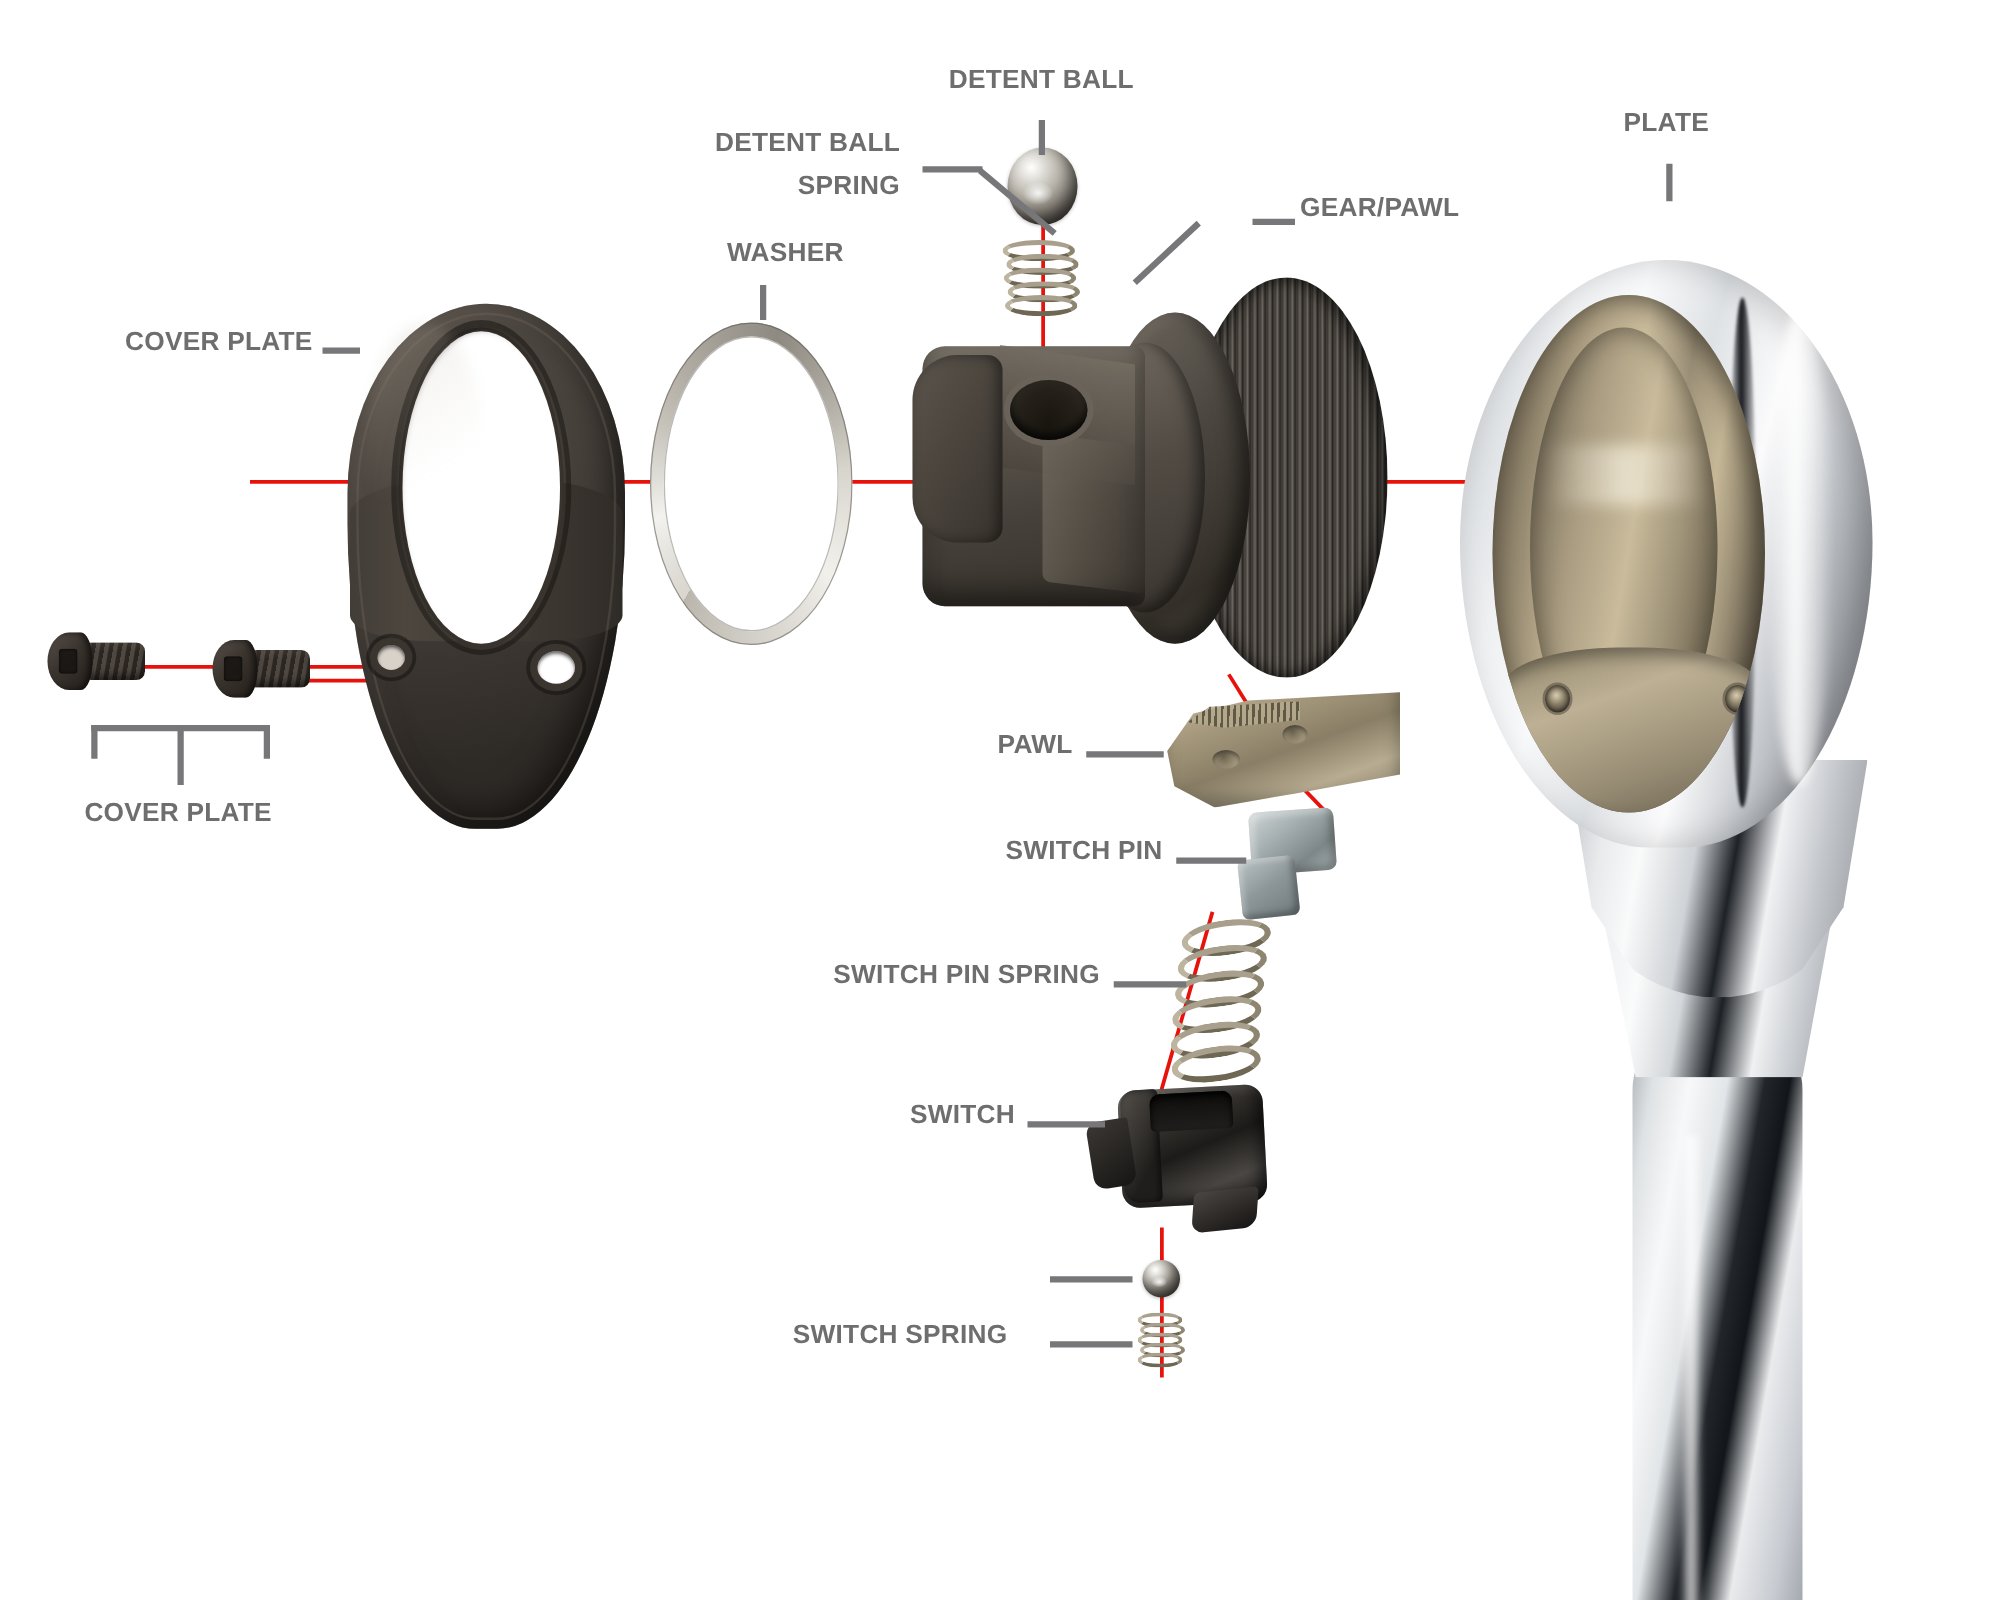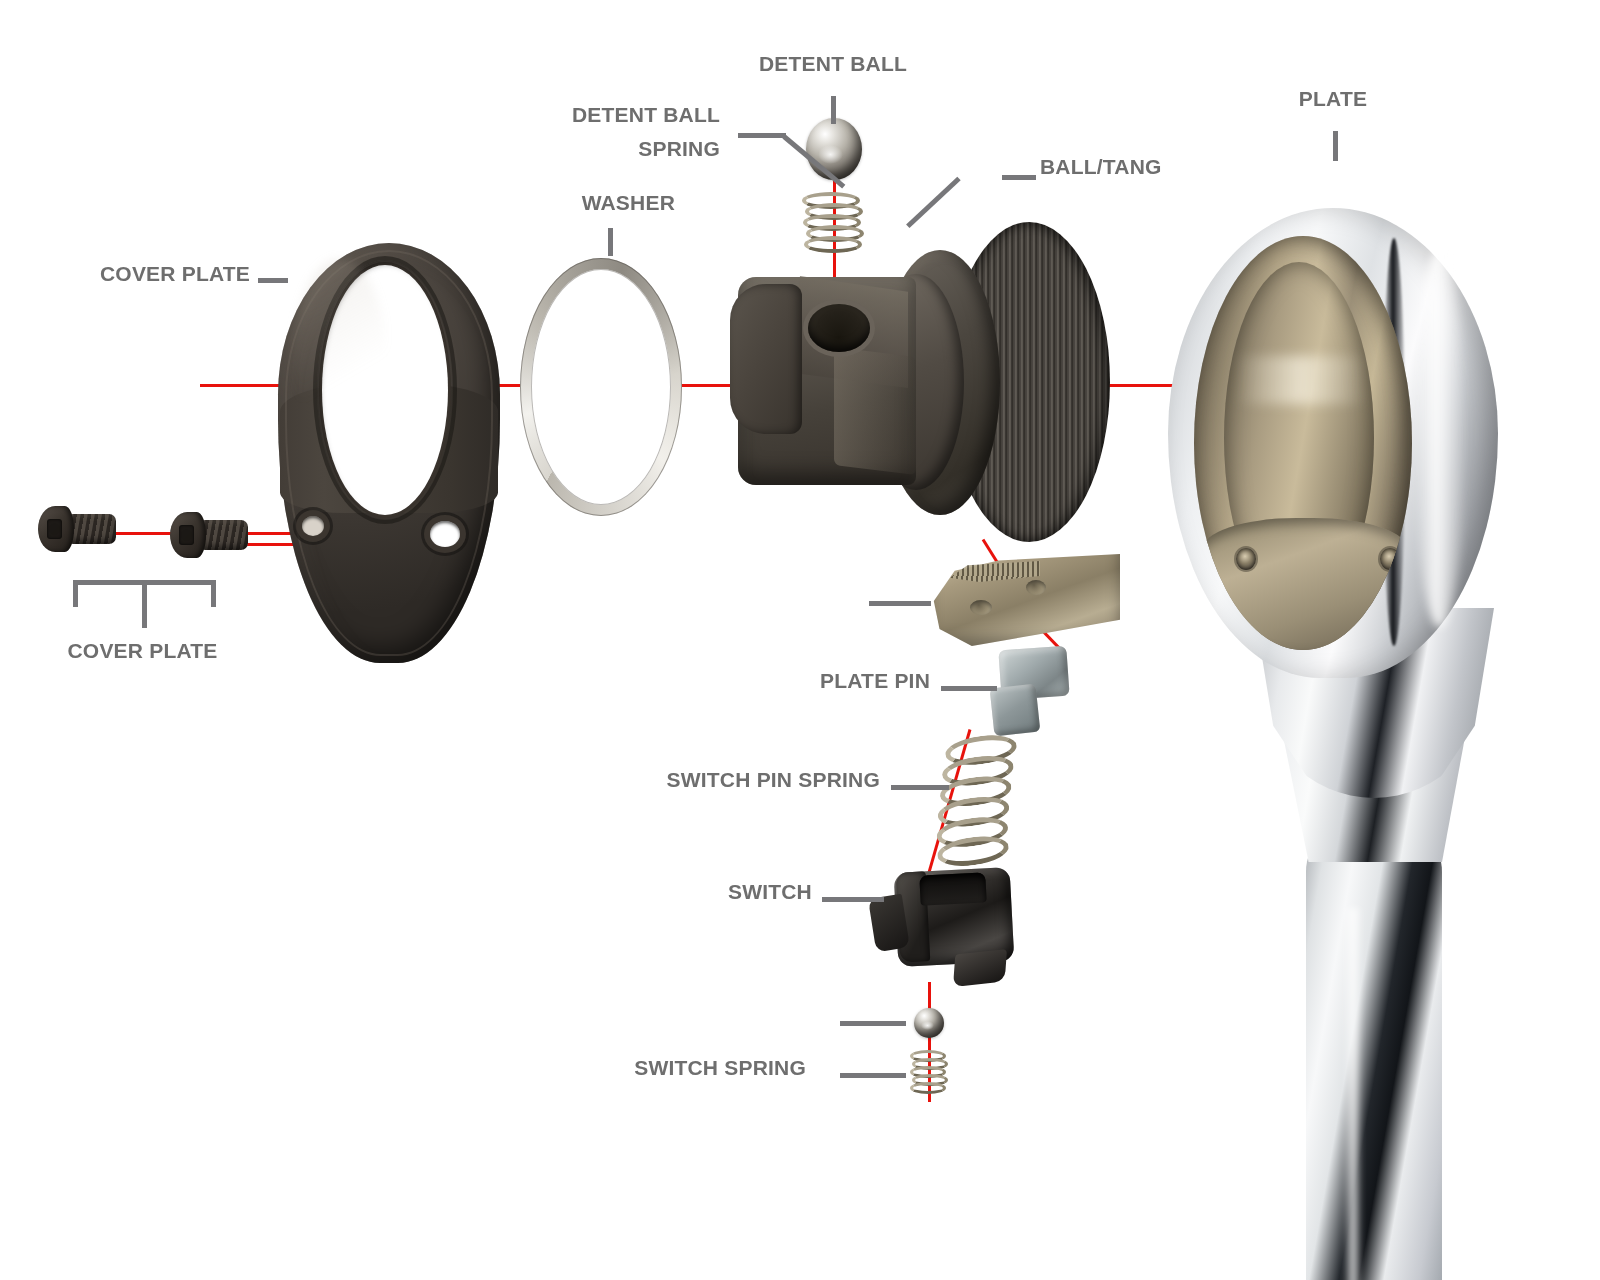--- a/index.html
+++ b/index.html
@@ -615,26 +615,27 @@
 
   <div class="label center" style="left:0px; top:640px; width:285px;">COVER PLATE</div>
 
   <div class="label right" style="left:355px; top:192px; width:320px;">WASHER</div>
 
   <div class="label right" style="left:330px; top:104px; width:390px;">DETENT BALL</div>
   <div class="label right" style="left:330px; top:138px; width:390px;">SPRING</div>
 
   <div class="label center" style="left:700px; top:53px; width:266px;">DETENT BALL</div>
 
-  <div class="label" style="left:1040px; top:156px;">BALL/TANG</div>
+  <div class="label" style="left:1040px; top:156px;">GEAR/PAWL</div>
 
   <div class="label center" style="left:1240px; top:88px; width:186px;">PLATE</div>
 
-
-  <div class="label right" style="left:600px; top:670px; width:330px;">PLATE PIN</div>
+  <div class="label right" style="left:600px; top:585px; width:258px;">PAWL</div>
+
+  <div class="label right" style="left:600px; top:670px; width:330px;">SWITCH PIN</div>
 
   <div class="label right" style="left:450px; top:769px; width:430px;">SWITCH PIN SPRING</div>
 
   <div class="label right" style="left:560px; top:881px; width:252px;">SWITCH</div>
 
 
   <div class="label right" style="left:456px; top:1057px; width:350px;">SWITCH SPRING</div>
 
 </div>
 

